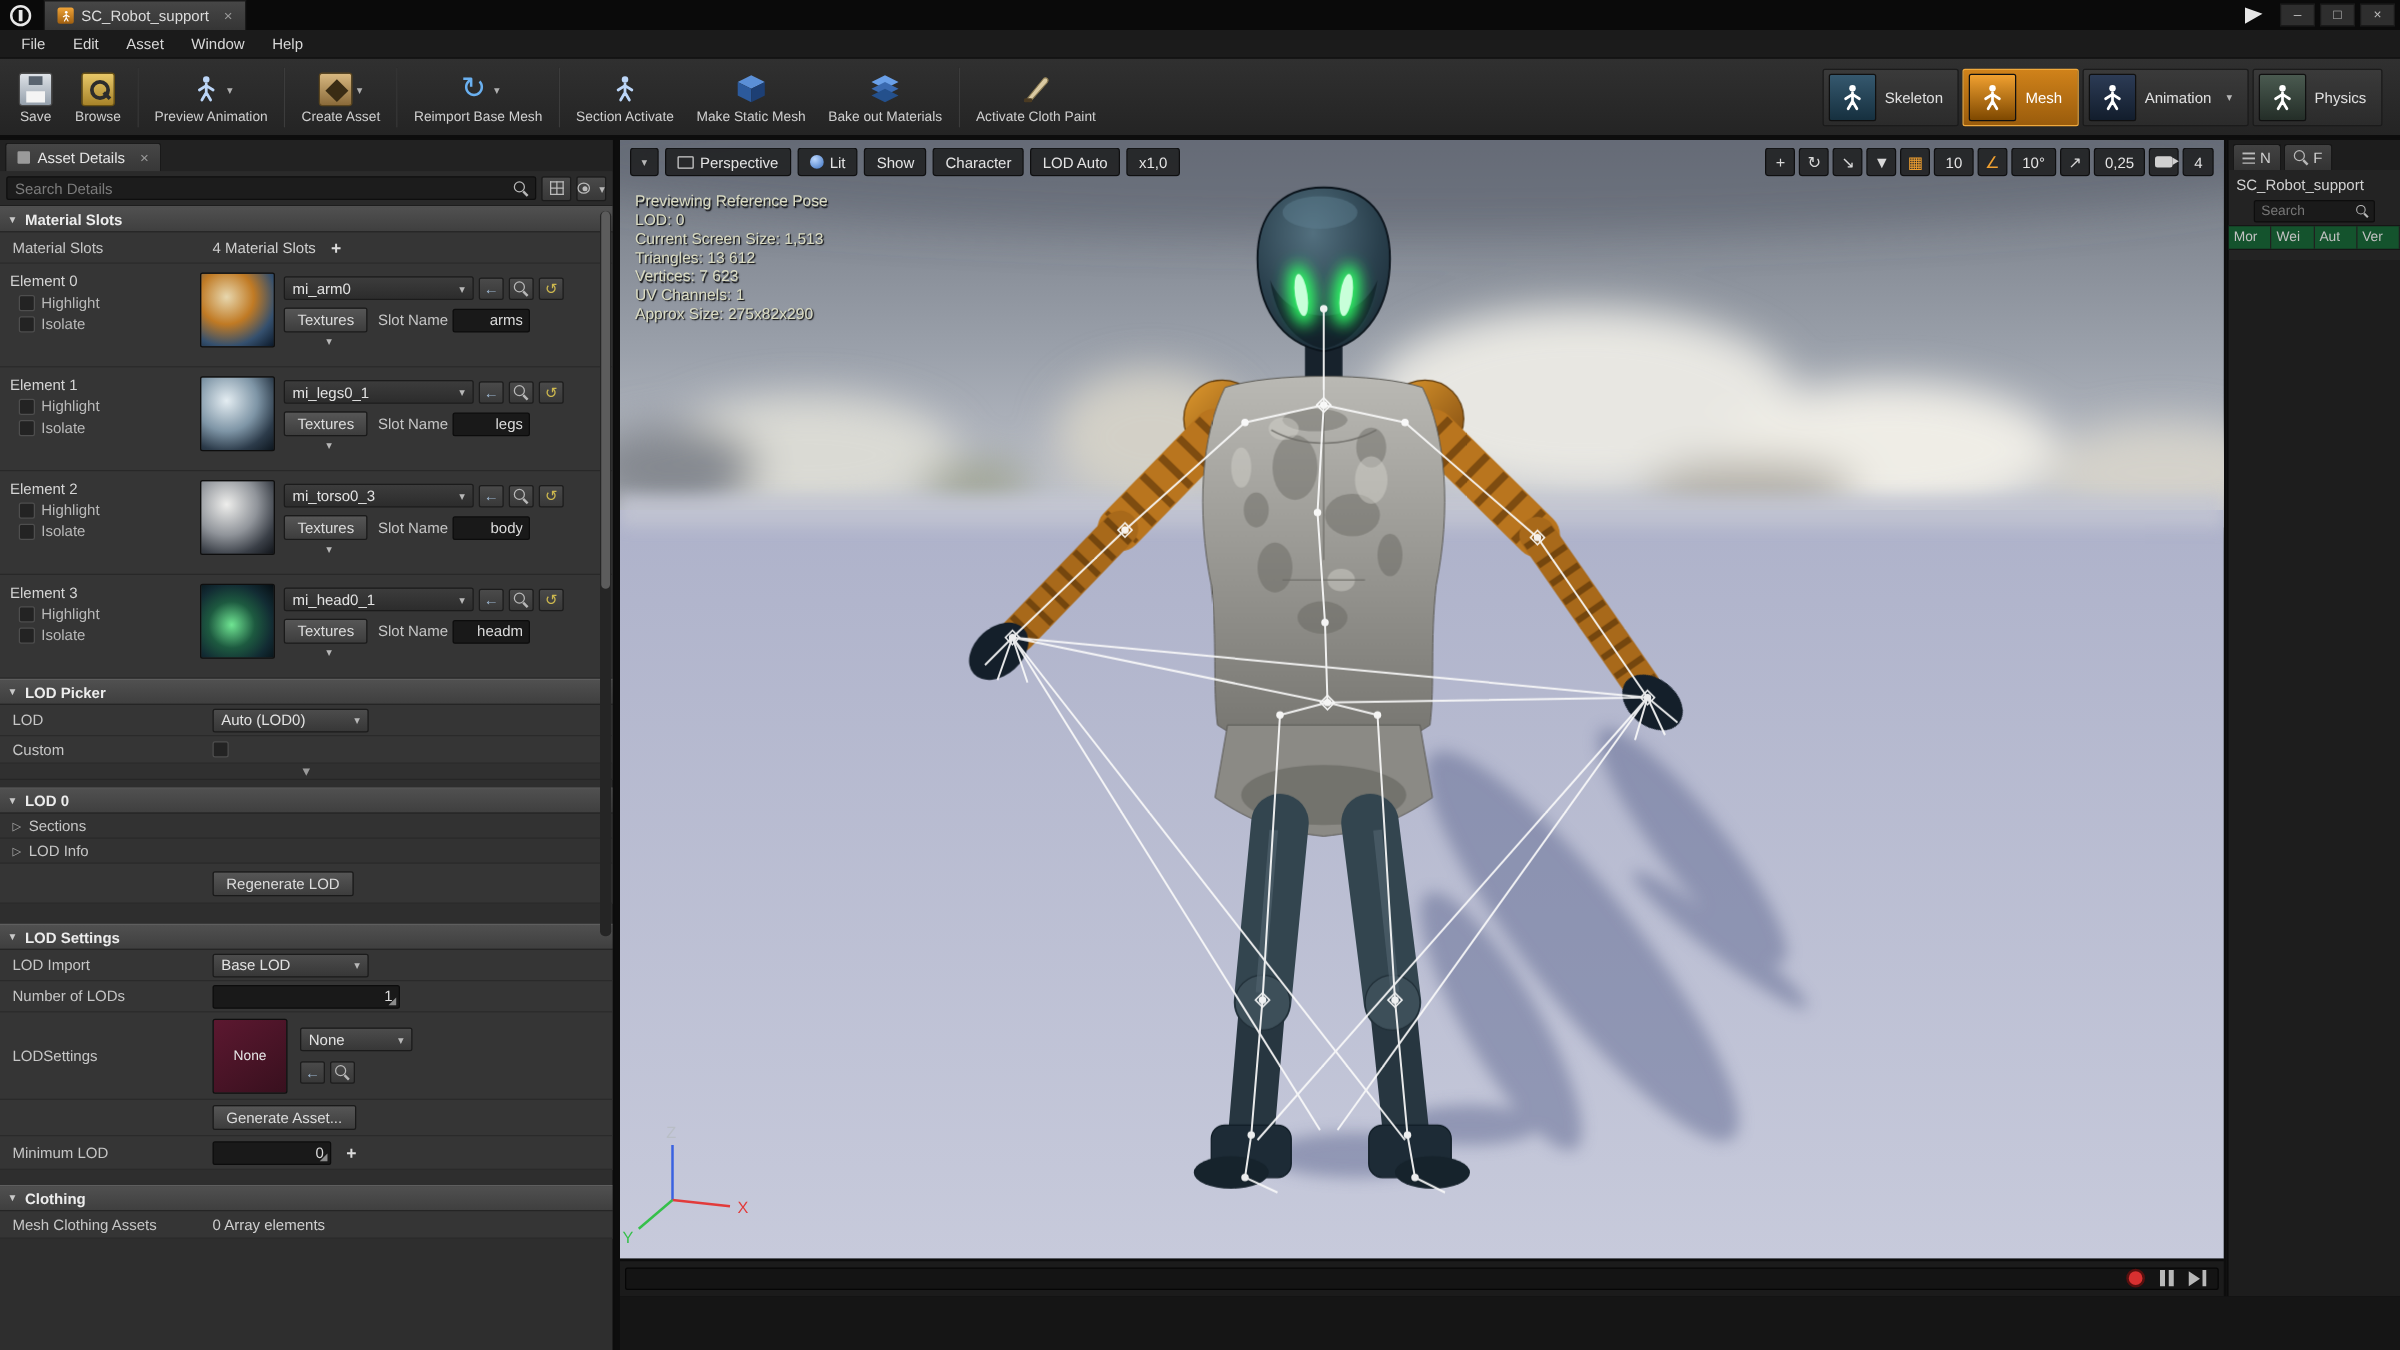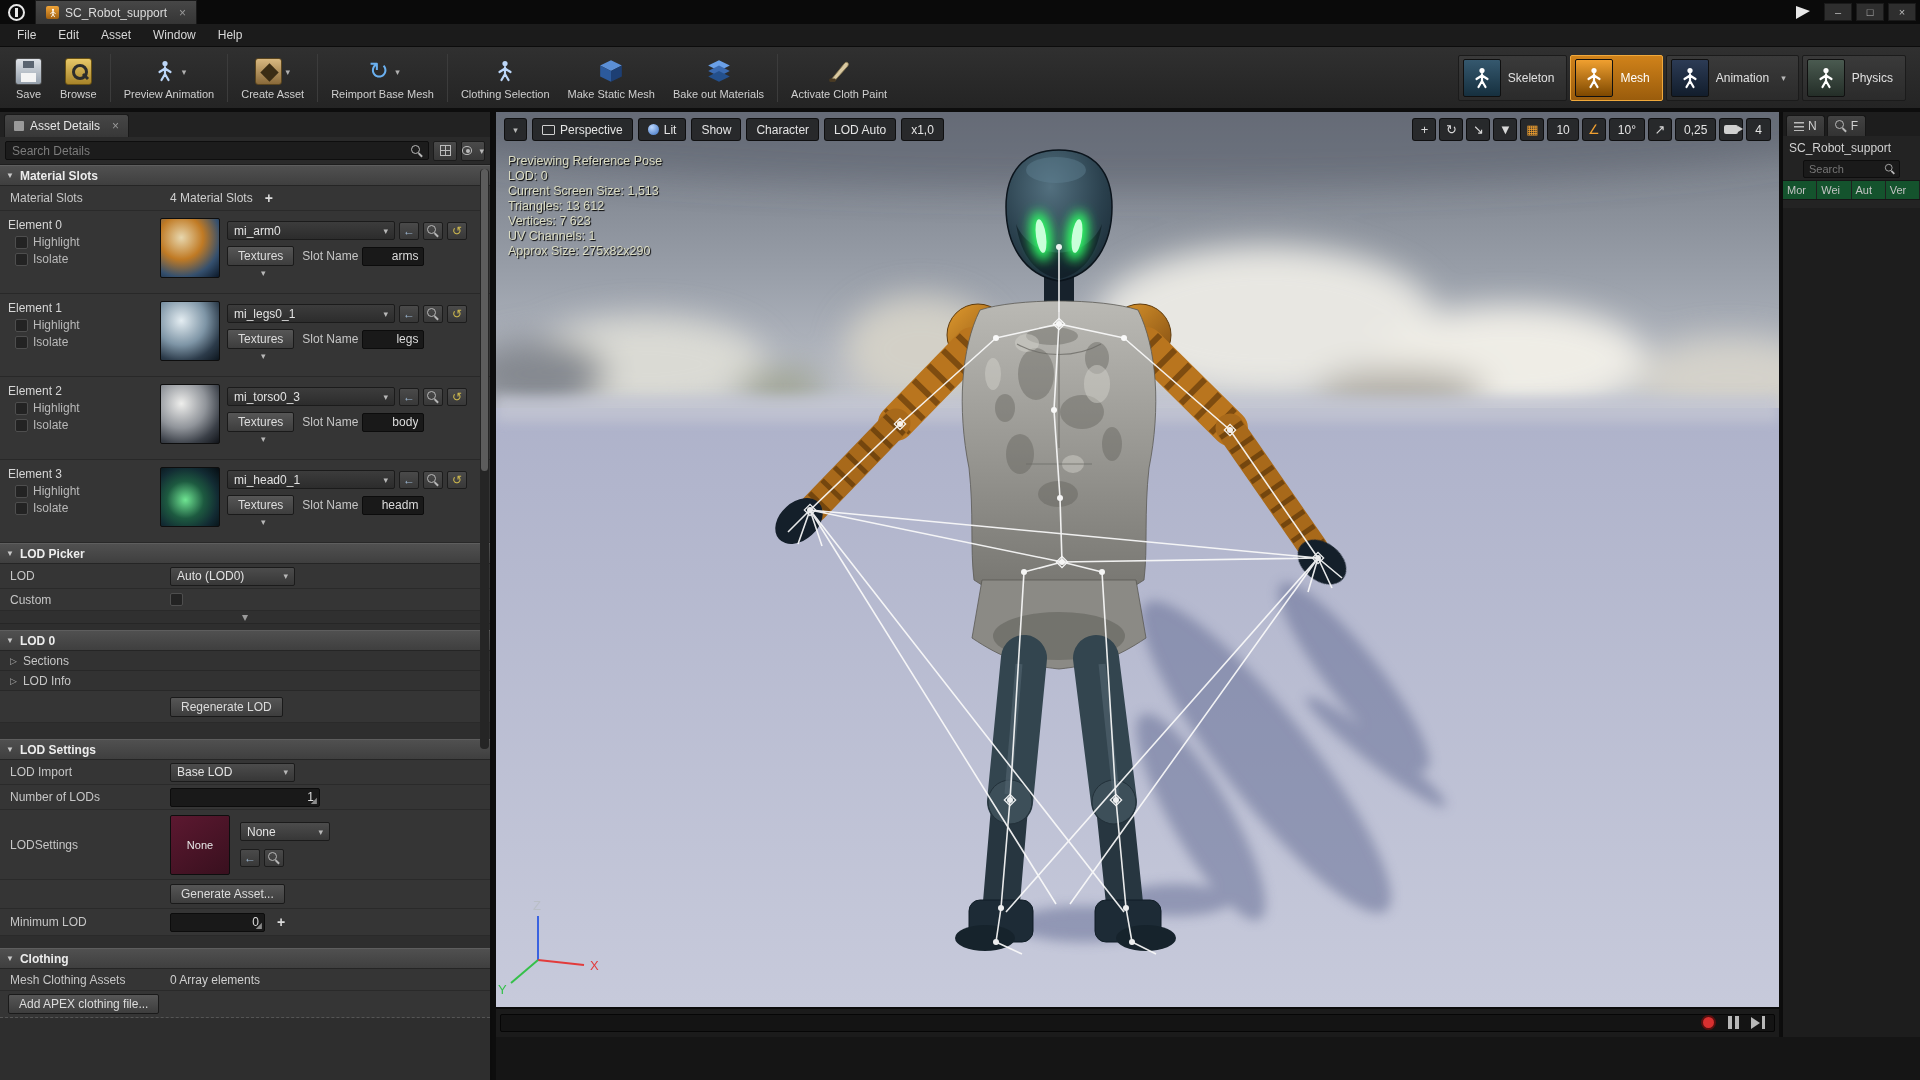--- a/index.html
+++ b/index.html
@@ -111,21 +111,21 @@
   .mat-el-left { width:152px; flex-shrink:0; display:flex; flex-direction:column; gap:3px; }
   .el-name { color:#d6d6d6; }
   .chk-row { display:flex; align-items:center; gap:5px; padding-left:7px; color:#b9b9b9; }
   .mat-thumb { width:60px; height:60px; border:1px solid #0e0e0e; border-radius:2px; flex-shrink:0; }
   .thumb-arm   { background:radial-gradient(circle at 35% 32%, #e7d7ae, #c07a24 40%, #35506e 72%, #0b1828); }
   .thumb-legs  { background:radial-gradient(circle at 35% 32%, #e4edf2, #7e95a6 45%, #2c3b4a 75%, #0d161e); }
   .thumb-torso { background:radial-gradient(circle at 35% 32%, #eeeeec, #90949a 45%, #3a3f47 75%, #101318); }
   .thumb-head  { background:radial-gradient(circle at 42% 55%, #6fe592, #1d5a40 40%, #122b33 70%, #060d12); }
   .mat-ctrl { display:flex; flex-direction:column; gap:6px; margin-left:7px; padding-top:3px; }
   .ctrl-row { display:flex; align-items:center; gap:4px; }
-  .mat-combo { width:168px; }
+  .mat-combo { width:152px; }
   .slot-label { color:#c6c6c6; margin-left:4px; }
   .slot-in { width:62px; }
   .expander-row { height:13px; display:flex; align-items:center; justify-content:center; background:#303030; border-bottom:1px solid #262626; color:#9a9a9a; }
   .sub-row { display:flex; align-items:center; gap:6px; height:20px; background:#323232; border-bottom:1px solid #282828; padding-left:10px; color:#c6c6c6; }
   .sub-row .exp { font-size:9px; color:#aaa; }
   .spin { position:relative; display:flex; align-items:center; }
   .spin .tin { width:150px; }
   .spin .corner { position:absolute; right:3px; bottom:2px; font-size:8px; color:#8a8a8a; }
   .lod-thumb { width:60px; height:60px; border:1px solid #0e0e0e; border-radius:2px;
                background:linear-gradient(145deg,#5c1830,#38101e); color:#e8e8e8; display:flex; align-items:center; justify-content:center; font-size:11px; }
@@ -266,21 +266,21 @@
     </div>
     <div class="tsep"></div>
     <div class="tbtn">
       <div class="ico-row">
           <span class="ico">
             <svg class="figuse blue-fig" viewBox="0 0 24 24">
               <use href="#fig"></use>
             </svg>
           </span>
         </div>
-      <span class="lbl">Clothing Selection</span>
+      <span class="lbl">Section Activate</span>
     </div>
     <div class="tbtn">
       <div class="ico-row">
           <span class="ico ic-cube">
         <svg viewBox="0 0 24 24">
               <path d="M12 2 22 7 12 12 2 7Z" fill="#5b8fd6"></path>
               <path d="M2 7v10l10 5V12Z" fill="#2c5a9c"></path>
               <path d="M22 7v10l-10 5V12Z" fill="#1d3f74"></path>
             </svg>
       </span>
@@ -634,25 +634,20 @@
 
     <div class="sect" style="margin-top:12px">
       <span class="arr">▼</span>
       <span>Clothing</span>
     </div>
     <div class="prow">
       <div class="plabel">Mesh Clothing Assets</div>
       <div class="pval">
           <span>0 Array elements</span>
         </div>
-    </div>
-    <div class="prow" style="height:27px; border-bottom:1px dashed #555">
-      <div style="padding-left:8px"><div class="btn">
-            <span>Add APEX clothing file...</span>
-          </div></div>
     </div>
 
     <div class="pscroll">
         <div class="thumb"></div>
       </div>
   </div>
 
   <div id="viewport">
     <svg class="scene" viewBox="0 0 1283 895" preserveAspectRatio="none">
       <defs>

